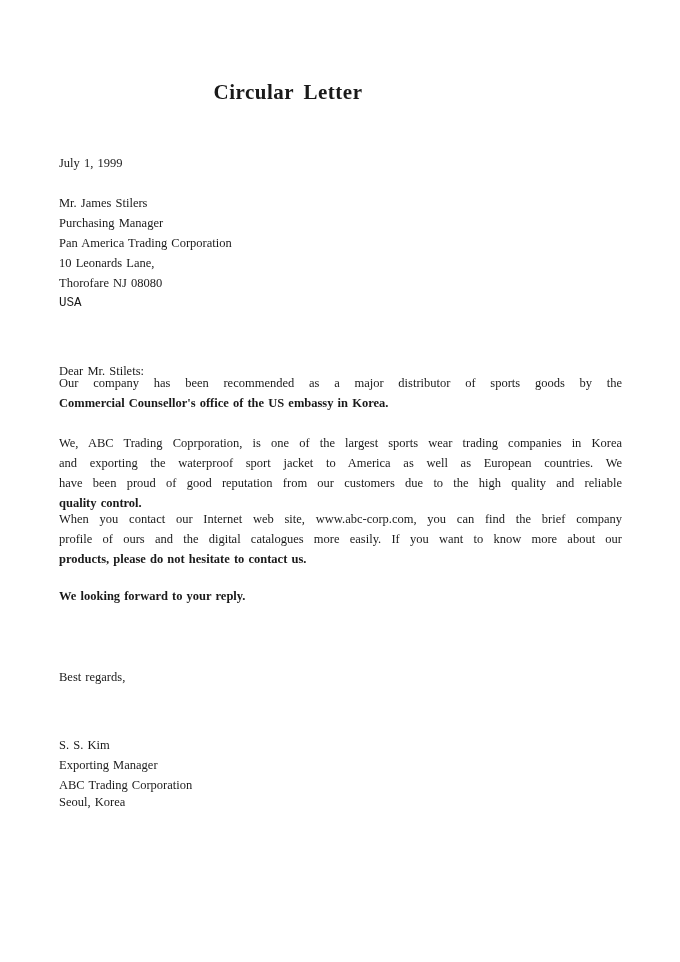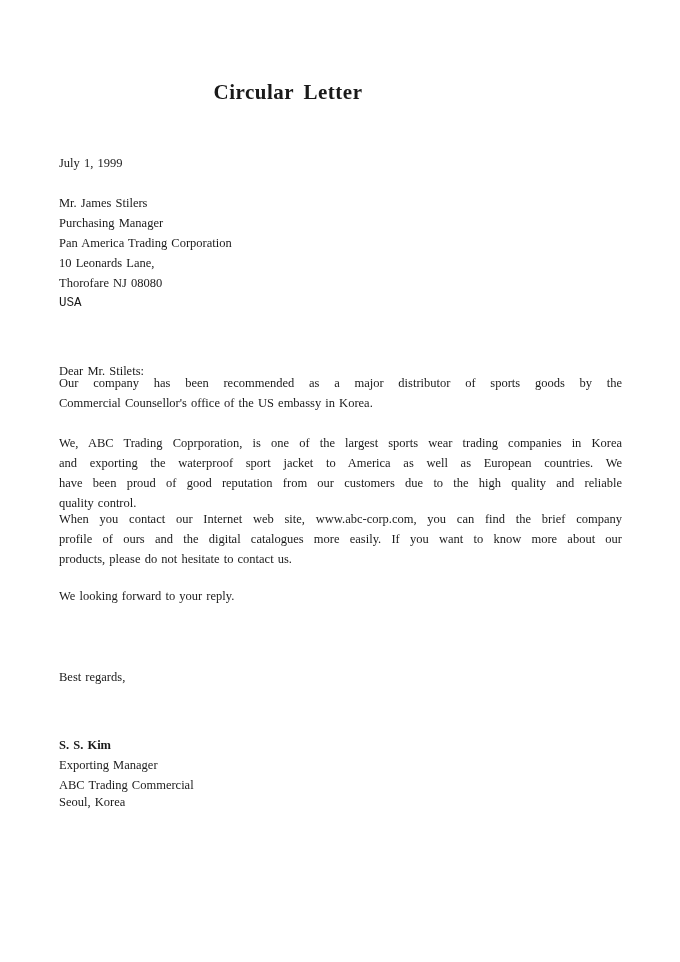--- a/index.html
+++ b/index.html
@@ -48,20 +48,21 @@
     .para span.l {
       display: block;
       text-align: justify;
       text-align-last: justify;
       white-space: nowrap;
     }
     .para span.last {
       display: block;
       text-align: left;
       text-align-last: left;
+      font-weight: bold;
     }
   </style>
 </head>
 <body>
 
 <h1 class="title">Circular Letter</h1>
 
 <div class="line" style="top:153px;">July 1, 1999</div>
 
 <div>
@@ -93,17 +94,17 @@
   <span class="last">products, please do not hesitate to contact us.</span>
 </div>
 
 <div class="para" style="top:586px;">
   <span class="last">We looking forward to your reply.</span>
 </div>
 
 <div class="line" style="top:655px;margin-top:12px;">Best regards,</div>
 
 <div>
-  <div class="line" style="top:735px;font-weight:bold;">S. S. Kim</div>
+  <div class="line" style="top:735px;">S. S. Kim</div>
   <div class="line" style="top:755px;">Exporting Manager</div>
-  <div class="line" style="top:775px;">ABC Trading Commercial</div>
+  <div class="line" style="top:775px;">ABC Trading Corporation</div>
   <div class="line" style="top:792px;text-align:right;">Seoul, Korea</div>
 </div>
 
 </body></html>

